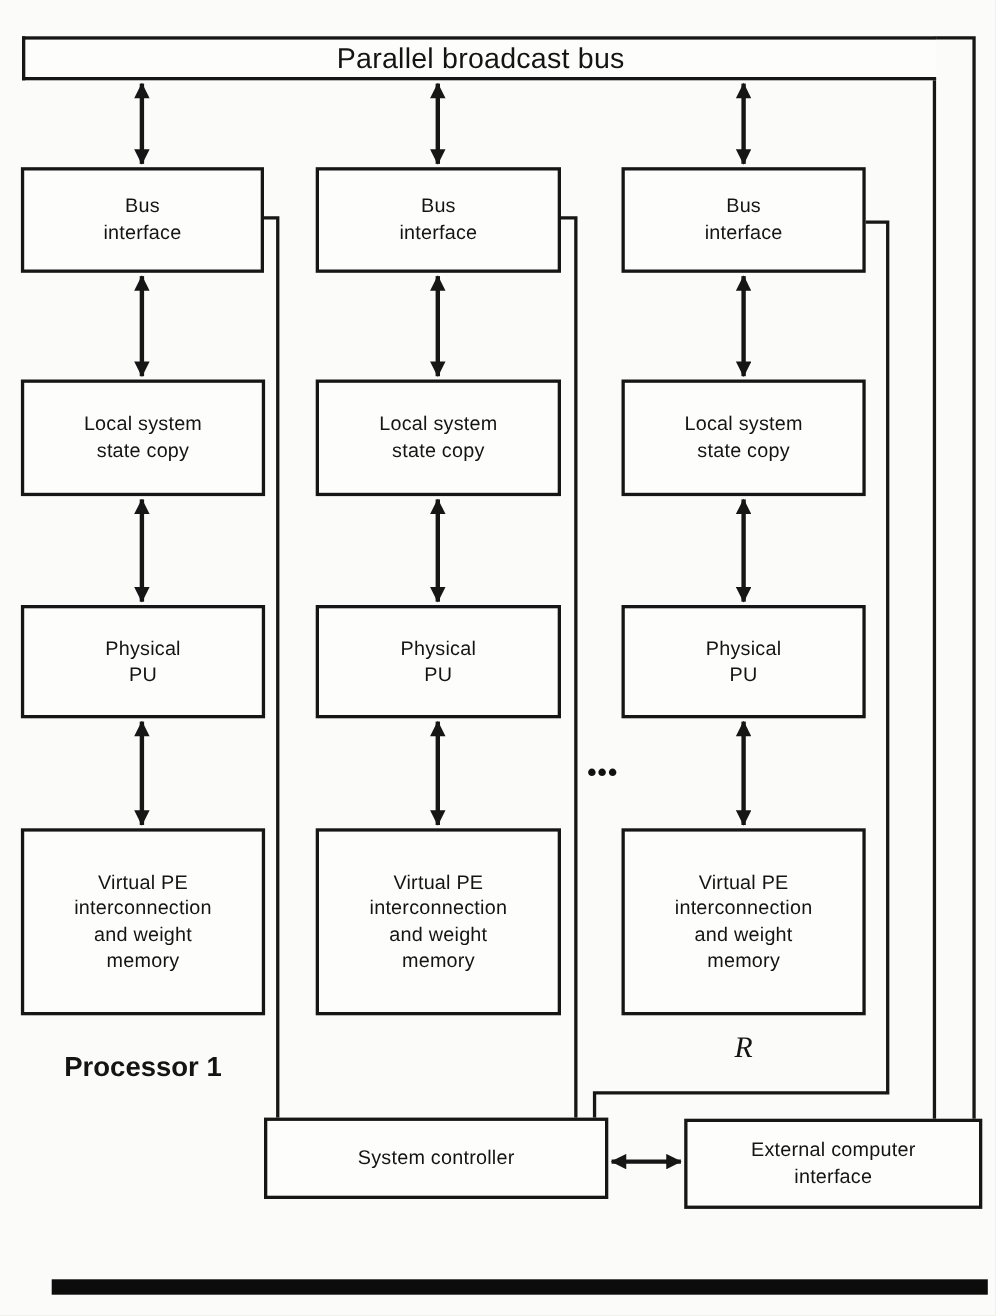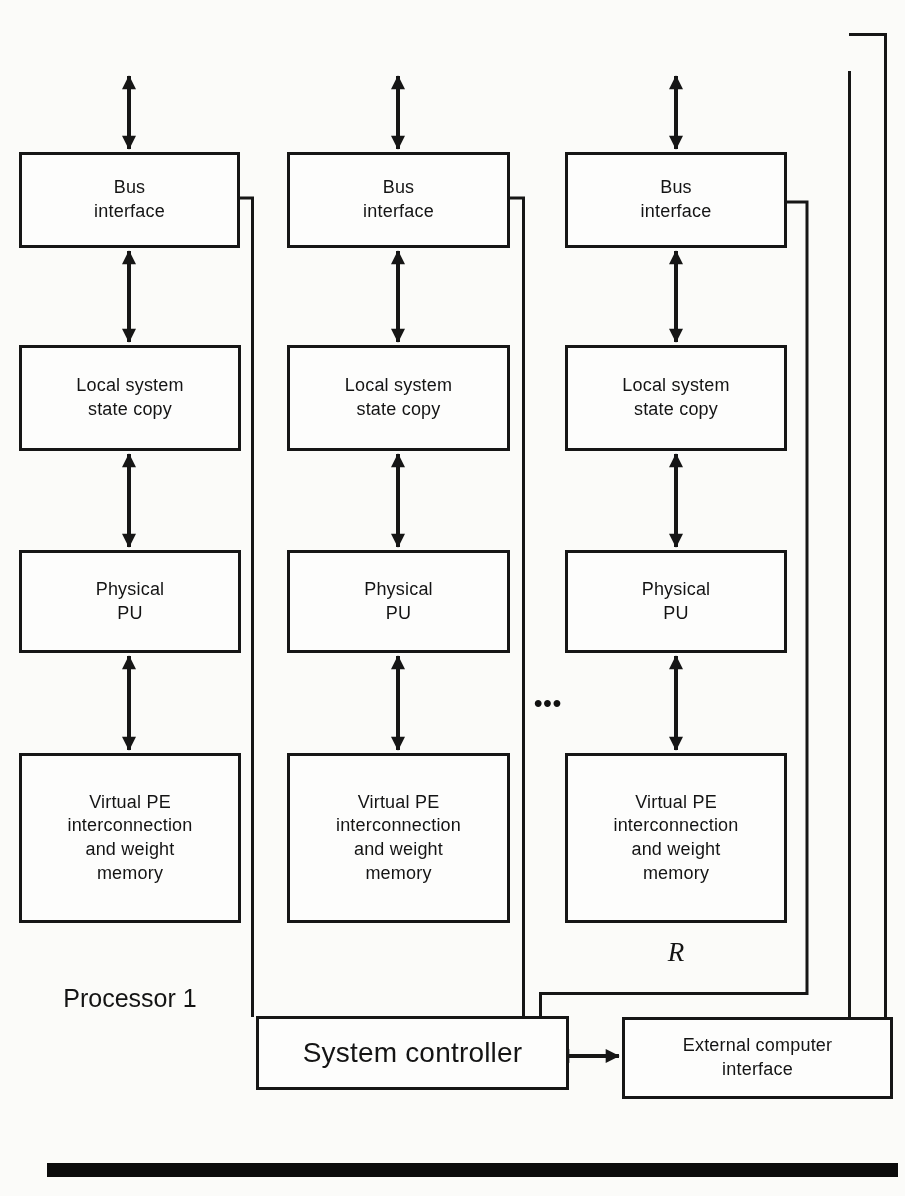--- a/index.html
+++ b/index.html
@@ -62,40 +62,43 @@
 
     <line x1="129" y1="656" x2="129" y2="750" stroke="#161616" stroke-width="4" marker-start="url(#arr)" marker-end="url(#arr)"></line>
     <line x1="398" y1="656" x2="398" y2="750" stroke="#161616" stroke-width="4" marker-start="url(#arr)" marker-end="url(#arr)"></line>
     <line x1="676" y1="656" x2="676" y2="750" stroke="#161616" stroke-width="4" marker-start="url(#arr)" marker-end="url(#arr)"></line>
 
     <line x1="556" y1="1056" x2="619" y2="1056" stroke="#161616" stroke-width="4" marker-start="url(#arr)" marker-end="url(#arr)"></line>
 
     <rect x="47" y="1163" width="851" height="14" fill="#0c0c0c"></rect>
   </svg>
 
+  <div class="box bus-box" style="left:20px;top:33px;width:831px;height:40px;">
+    <span>Parallel broadcast bus</span>
+  </div>
 
   <div class="box" style="left:19px;top:152px;width:221px;height:96px;">
     <span>Bus
 interface</span>
   </div>
   <div class="box" style="left:19px;top:345px;width:222px;height:106px;">
     <span>Local system
 state copy</span>
   </div>
   <div class="box" style="left:19px;top:550px;width:222px;height:103px;">
     <span>Physical
 PU</span>
   </div>
   <div class="box" style="left:19px;top:753px;width:222px;height:170px;">
     <span>Virtual PE
 interconnection
 and weight
 memory</span>
   </div>
-  <div class="plabel" style="left:15px;top:984px;">Processor 1</div>
+  <div class="plabel" style="left:15px;top:956px;font-weight:bold;">Processor 1</div>
 
   <div class="box" style="left:287px;top:152px;width:223px;height:96px;">
     <span>Bus
 interface</span>
   </div>
   <div class="box" style="left:287px;top:345px;width:223px;height:106px;">
     <span>Local system
 state copy</span>
   </div>
   <div class="box" style="left:287px;top:550px;width:223px;height:103px;">
@@ -124,21 +127,21 @@
 PU</span>
   </div>
   <div class="box" style="left:565px;top:753px;width:222px;height:170px;">
     <span>Virtual PE
 interconnection
 and weight
 memory</span>
   </div>
   <div class="plabel italic" style="left:561px;top:937px;">R</div>
 
-  <div class="box" style="left:240px;top:1016px;width:313px;height:74px;font-size:28px;margin-left:16px;">
+  <div class="box" style="left:240px;top:1016px;width:313px;height:74px;font-size:18px;">
     <span>System controller</span>
   </div>
   <div class="box" style="left:622px;top:1017px;width:271px;height:82px;">
     <span>External computer
 interface</span>
   </div>
 
 </div>
 
 </body></html>

